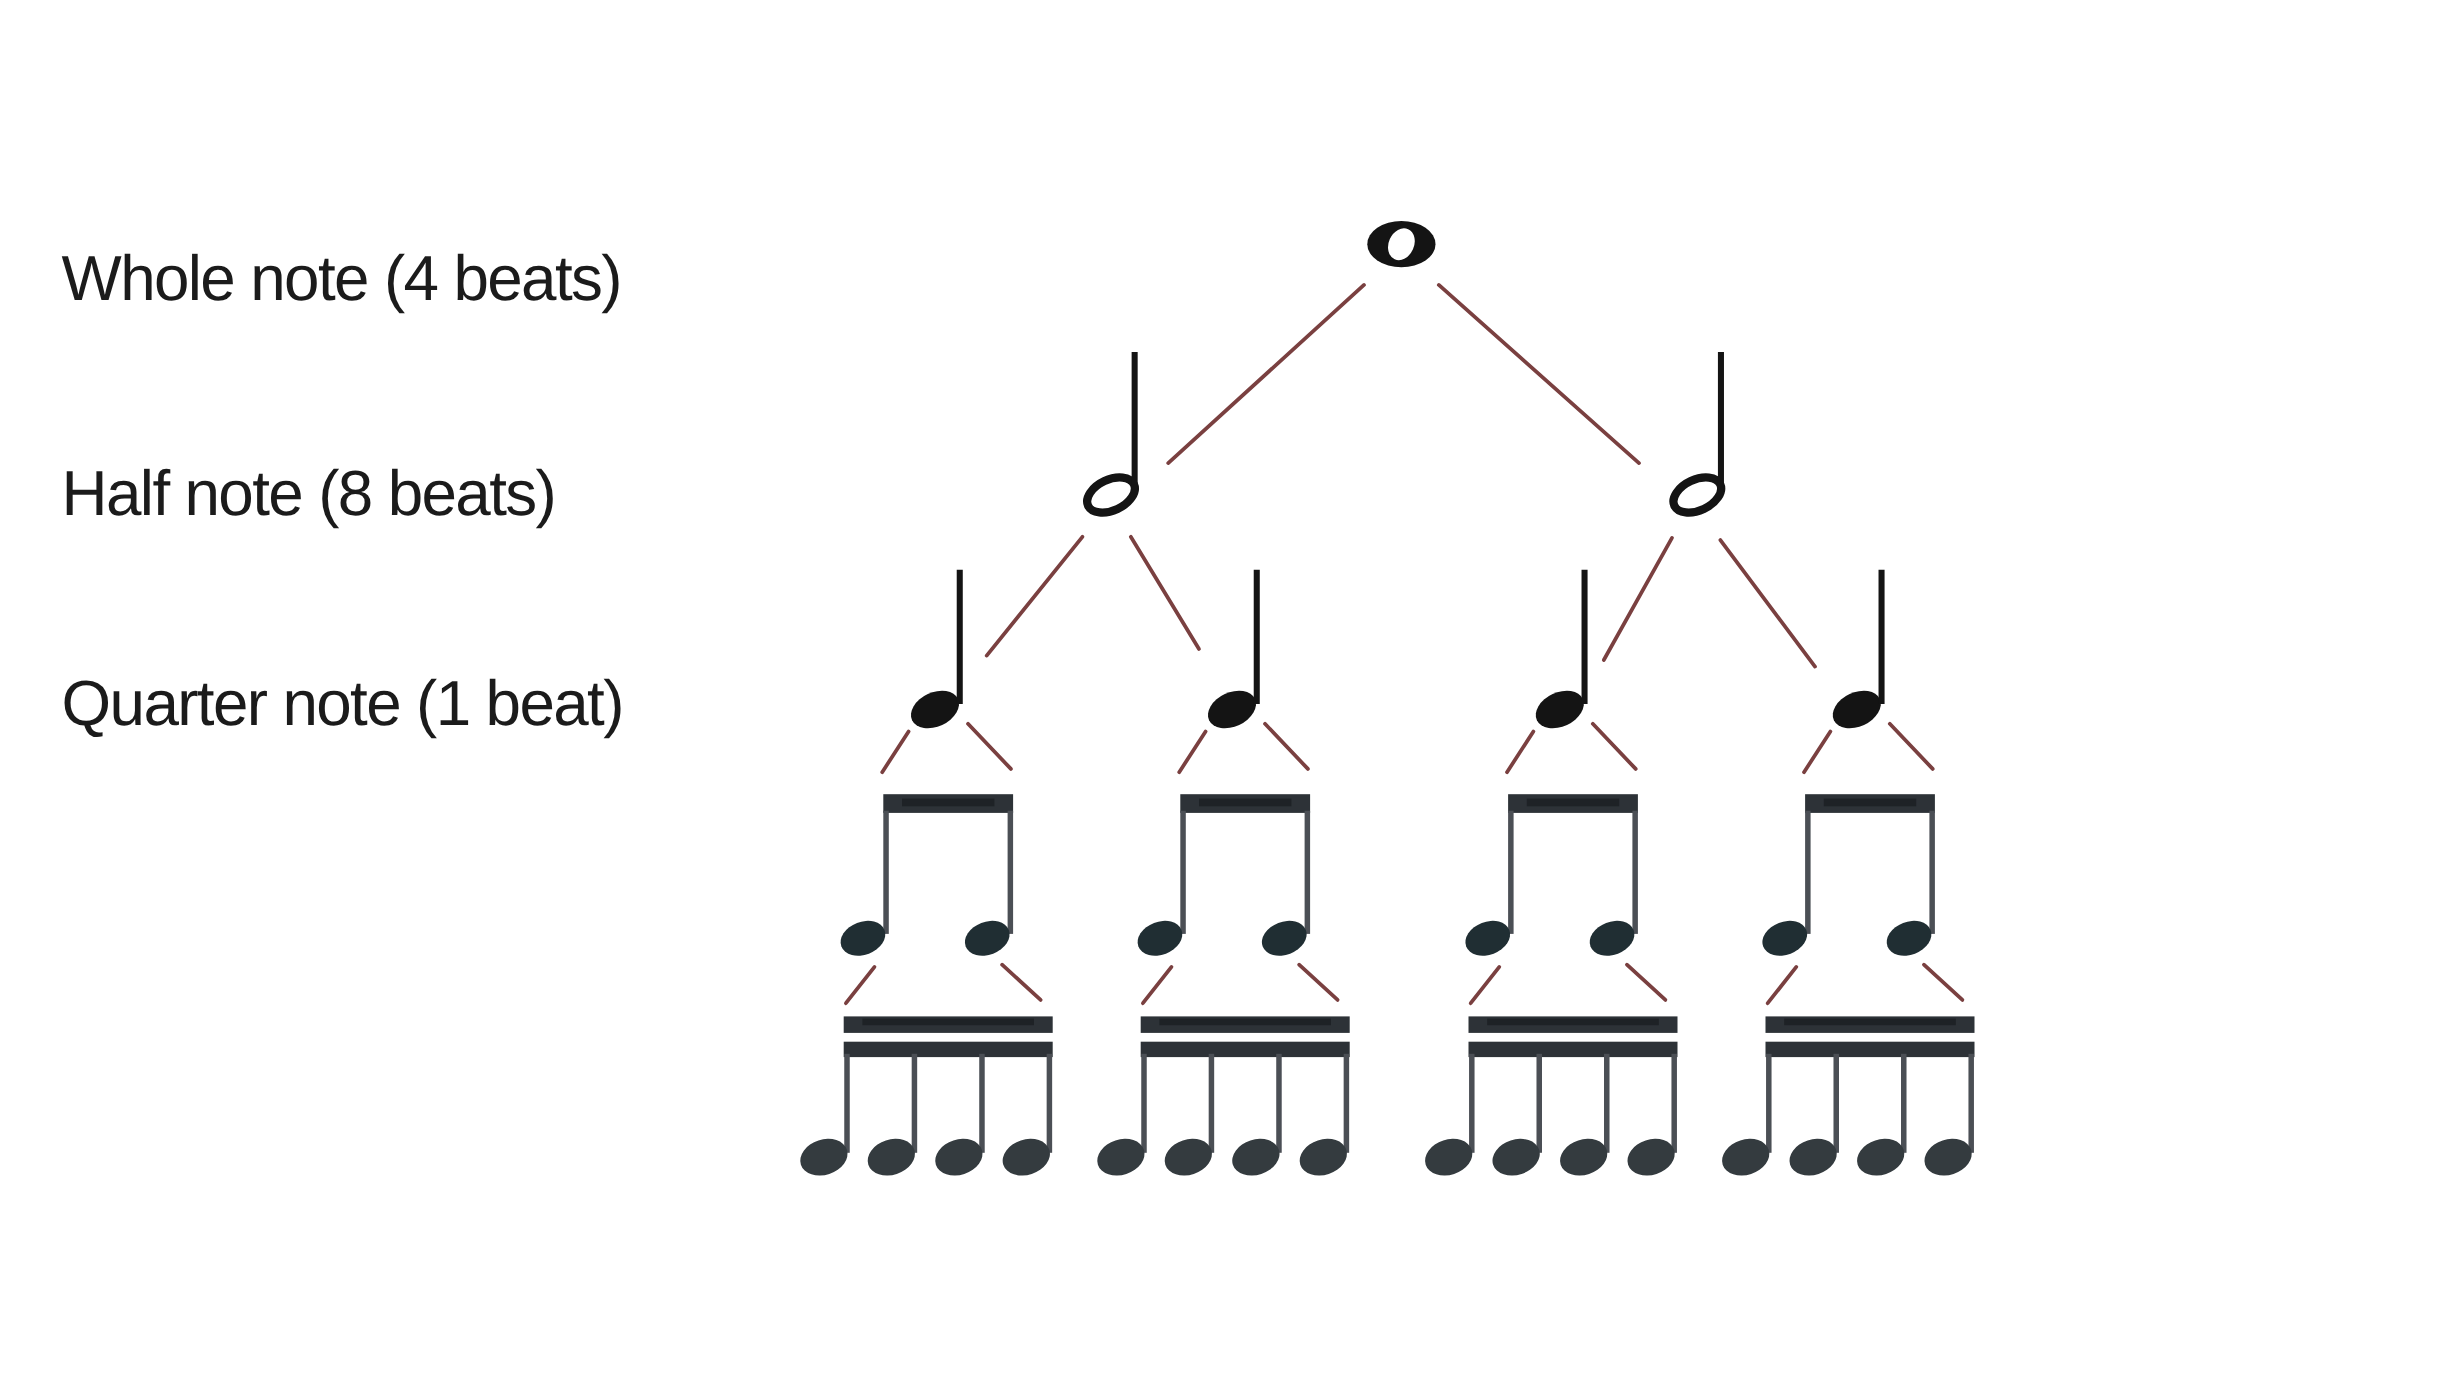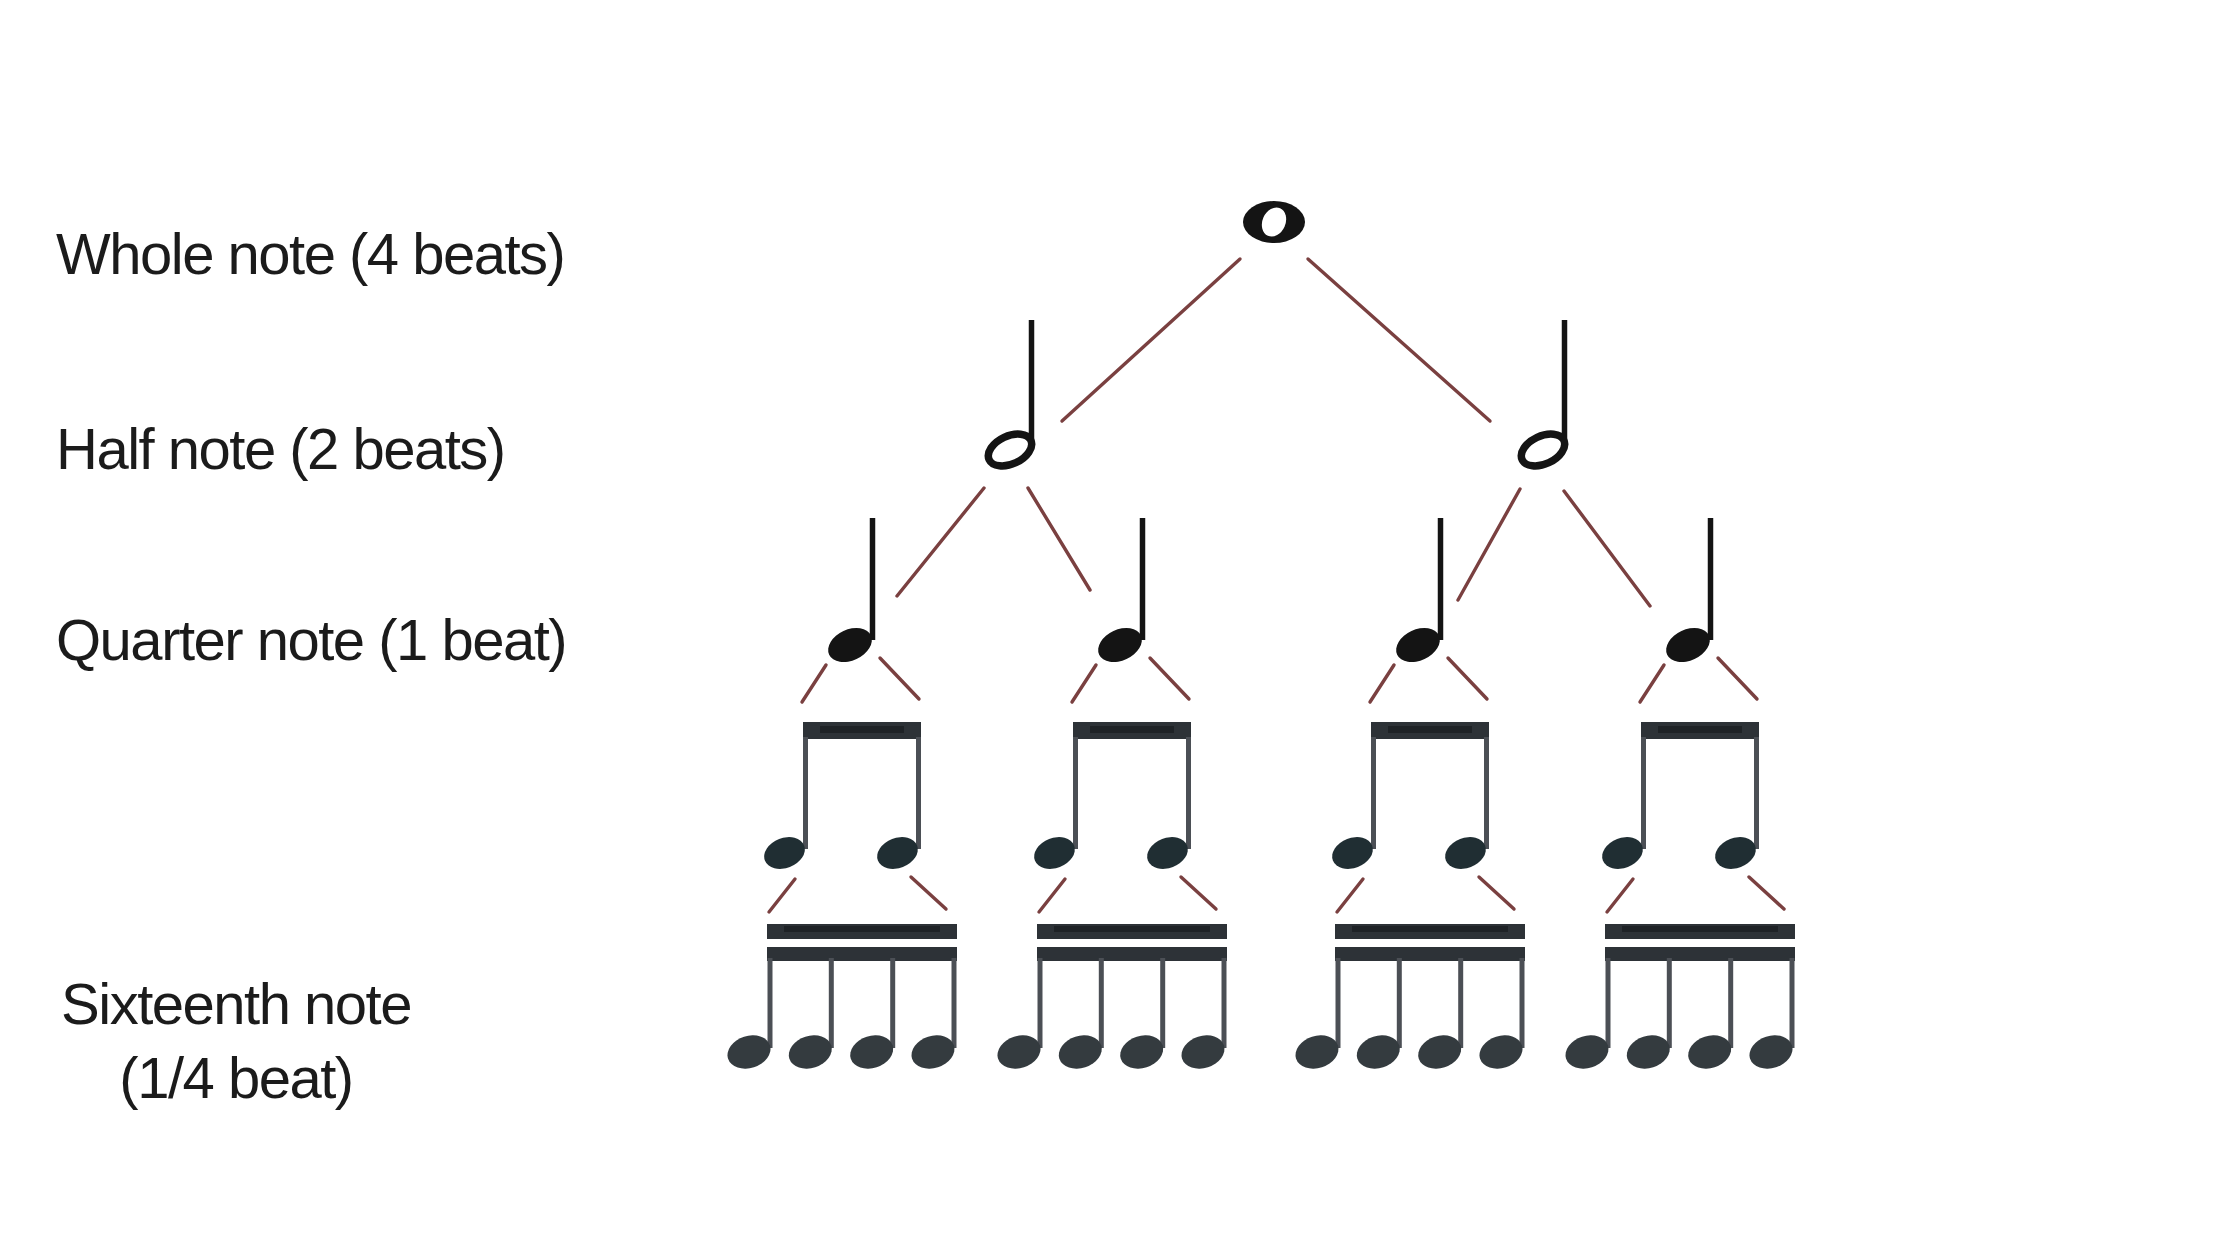--- a/index.html
+++ b/index.html
@@ -129,21 +129,17 @@
     <use href="#half-note" x="1543" y="450"></use>
 
     <use href="#subtree" x="862"></use>
     <use href="#subtree" x="1132"></use>
     <use href="#subtree" x="1430"></use>
     <use href="#subtree" x="1700"></use>
   </svg>
 
   <div class="labels">
     <div class="label" style="top:217px">Whole note (4 beats)</div>
-    <div class="label" style="top:412px">Half note (2 beats)</div>
+    <div class="label" style="top:412px">Half note (8 beats)</div>
     <div class="label" style="top:603px">Quarter note (1 beat)</div>
-    <div class="label label-center" style="top:967px">
-      <div>Sixteenth note</div>
-      <div>(1/4 beat)</div>
-    </div>
   </div>
 
 </div>
 
 </body></html>

